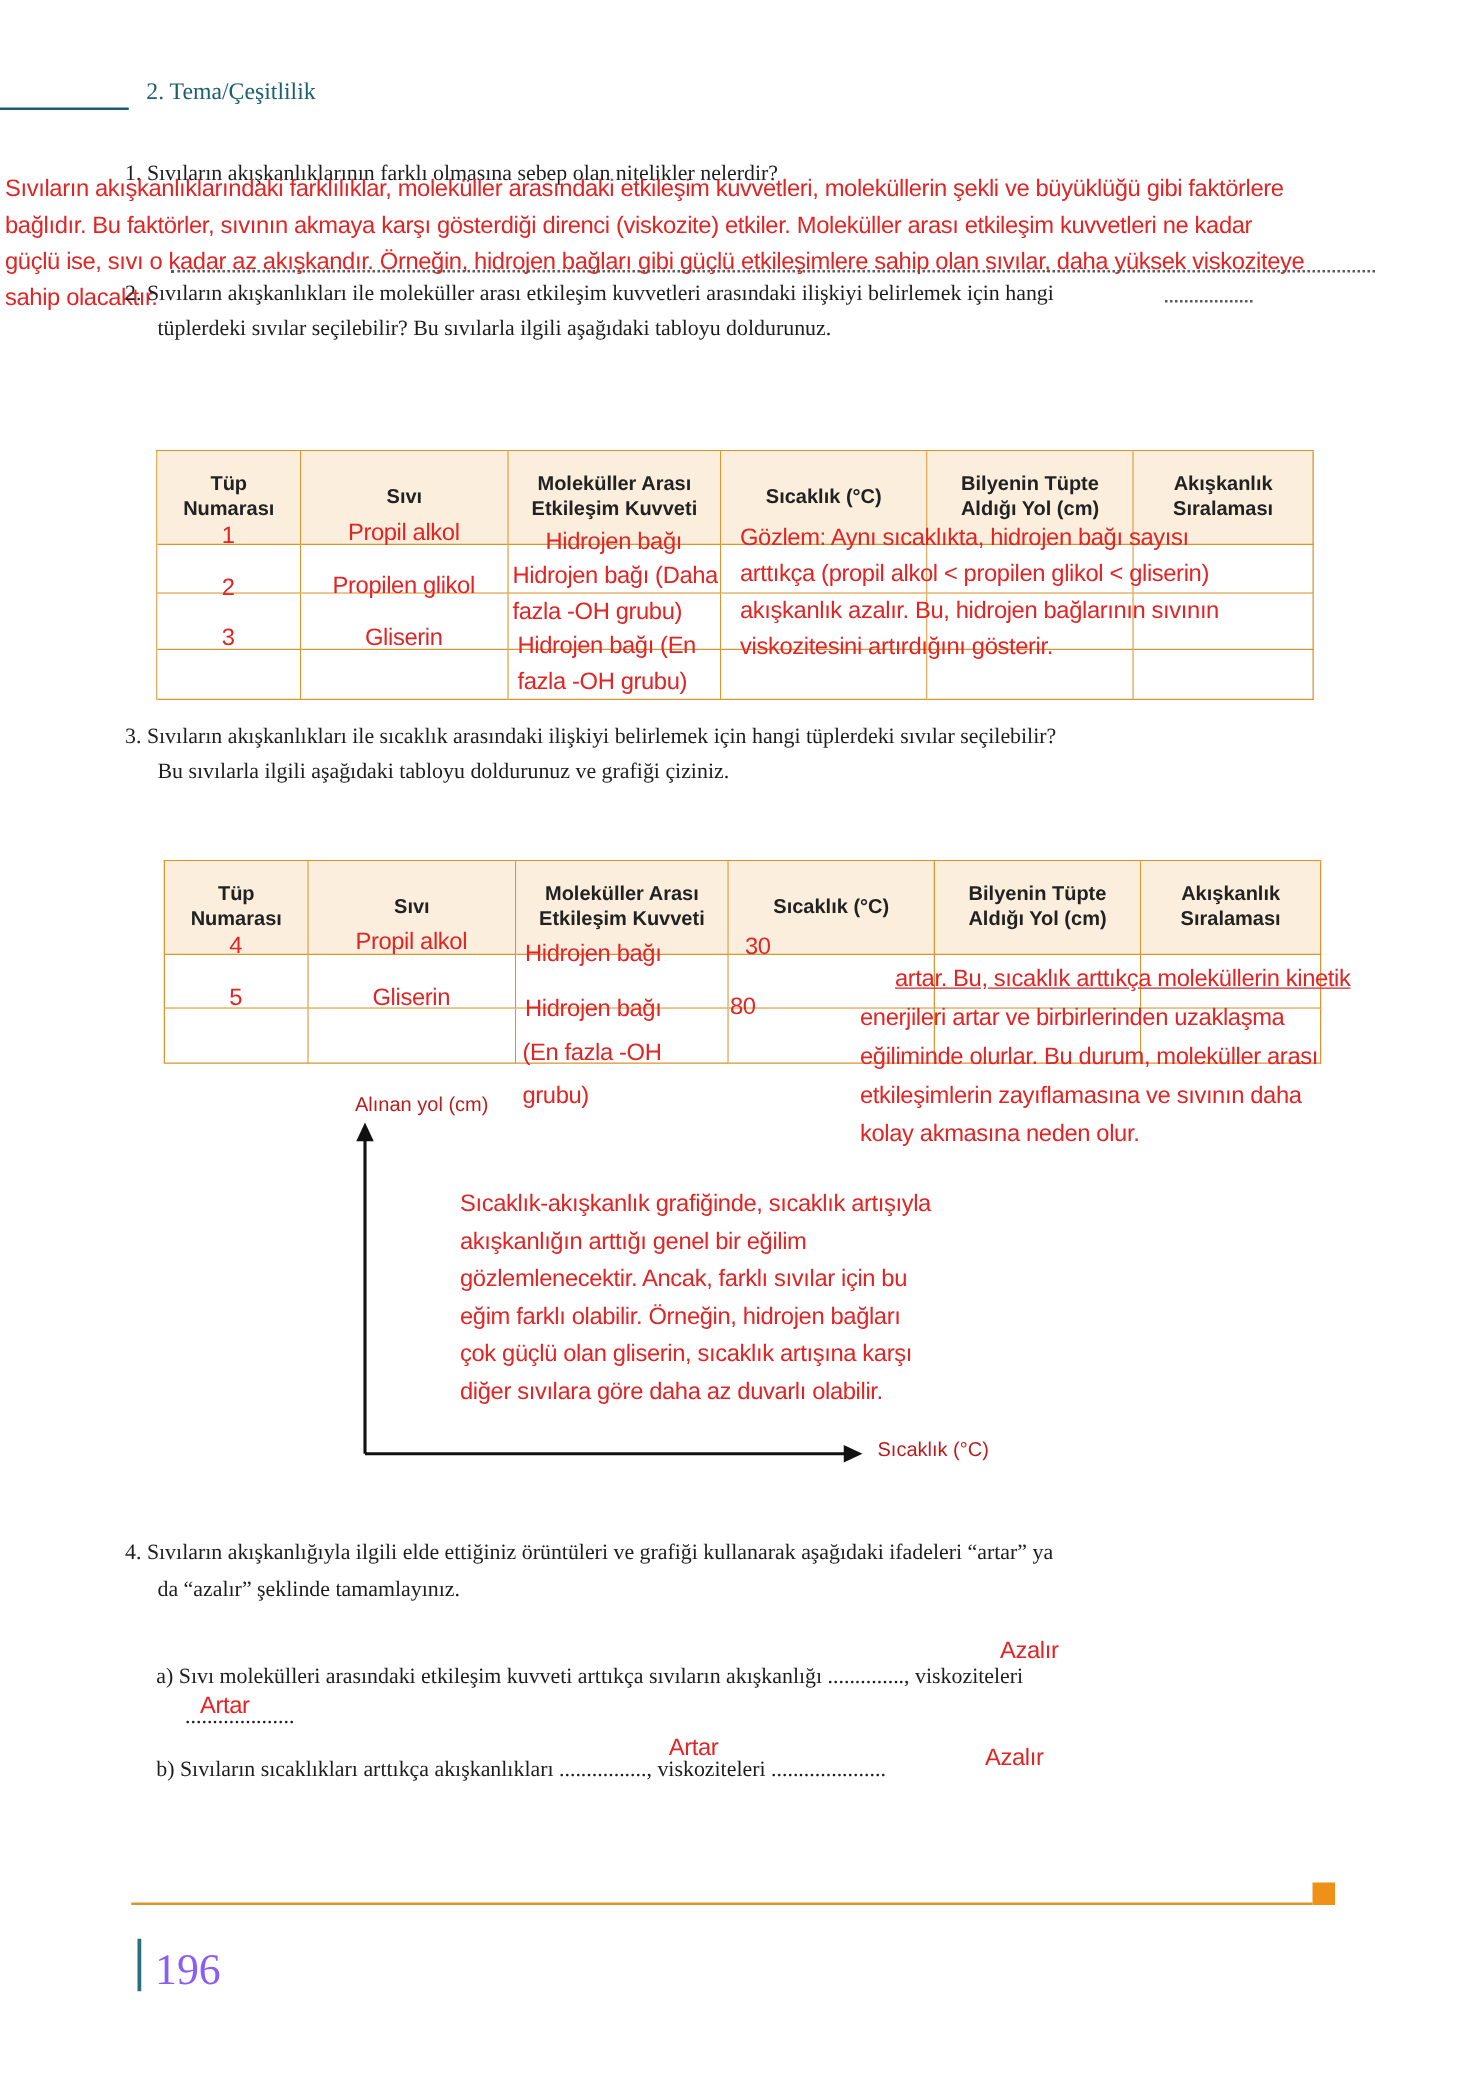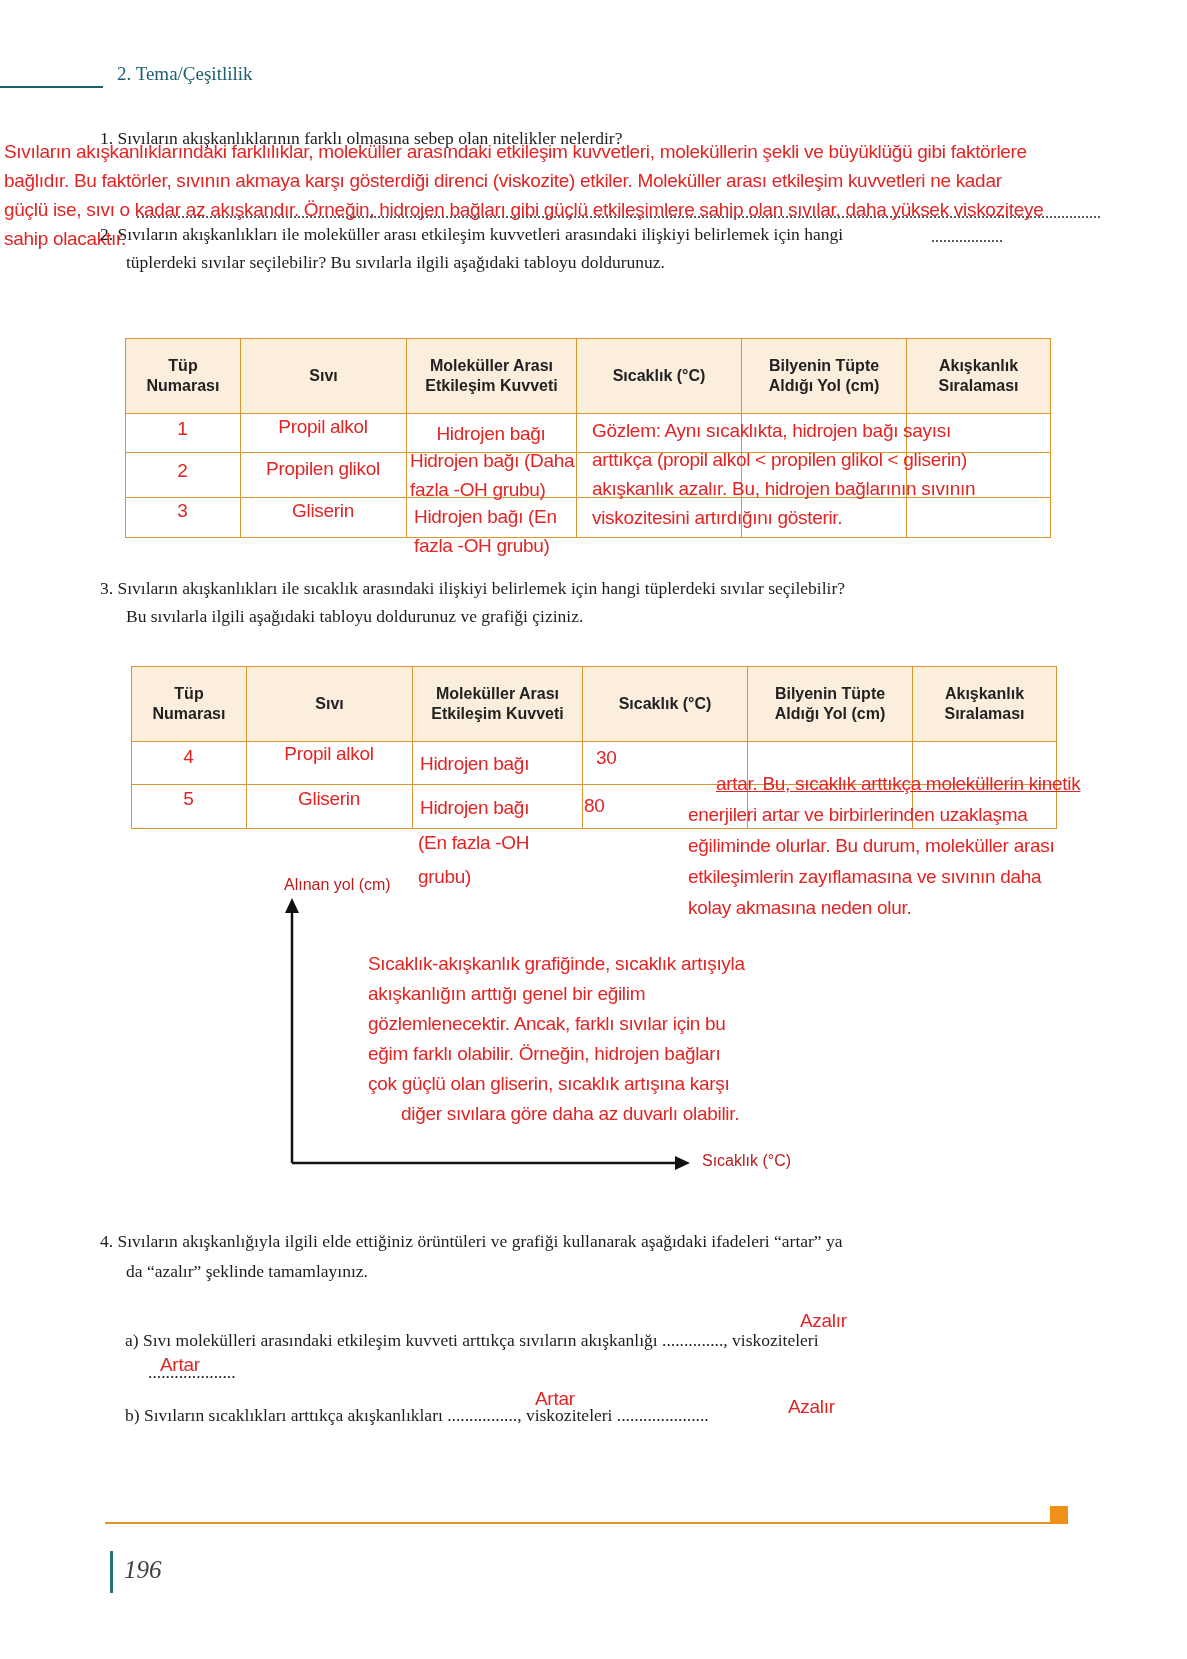--- a/index.html
+++ b/index.html
@@ -10,32 +10,32 @@
   
   .red{position:absolute;font-family:"Liberation Sans", sans-serif;font-size:19px;letter-spacing:-0.3px;
        color:#e12424;white-space:nowrap;}
   .redc{text-align:center;}
   .dotline{position:absolute;border-bottom:2px dotted #5a5a5a;height:0;}
   
   .top-rule{position:absolute;left:0;top:86px;width:103px;height:2px;background:#1c5f6d;}
   .page-title{position:absolute;left:117px;top:63px;font-family:"Liberation Serif", serif;
               font-size:19px;color:#1c5f6d;white-space:nowrap;}
   
-  .tbl{position:absolute;display:grid;border-top:1.5px solid #d9952f;border-left:1.5px solid #d9952f;}
+  .tbl{position:absolute;display:grid;border-top:1.5px solid #d9952f;border-left:1.5px solid #d9952f;margin-top:22px;}
   .tbl .cell{border-right:1.5px solid #d9952f;border-bottom:1.5px solid #d9952f;}
   .tbl .th{background:#fbeedd;display:flex;align-items:center;justify-content:center;text-align:center;
            font-family:"Liberation Sans", sans-serif;font-weight:bold;font-size:16px;line-height:20px;
            color:#222222;padding:2px 6px;box-sizing:border-box;}
   .tbl .td{background:#ffffff;}
   
   .foot-rule{position:absolute;left:105px;top:1522px;width:945px;height:2px;background:#dc9426;}
   .foot-square{position:absolute;left:1050px;top:1506px;width:18px;height:18px;background:#ef9019;}
   .pg-bar{position:absolute;left:110px;top:1551px;width:3px;height:42px;background:#2a6f7c;}
   .pg-num{position:absolute;left:124px;top:1556px;font-family:"Liberation Serif", serif;
-          font-size:25px;color:#404040;font-style:italic;}
+          font-size:35px;color:#8b5cf6;}
   .axis-label{position:absolute;font-family:"Liberation Sans", sans-serif;font-size:16px;color:#b91c1c;white-space:nowrap;}
 </style>
 </head>
 <body>
 
 <div id="page">
 
   <div class="top-rule"></div>
   <div class="page-title">2. Tema/Çeşitlilik</div>
 
@@ -166,21 +166,21 @@
     <line x1="26" y1="270" x2="410" y2="270" stroke="#111111" stroke-width="2.5"></line>
     <polygon points="424,270 409,263 409,277" fill="#111111"></polygon>
   </svg>
   <div class="axis-label" style="left:702px;top:1152px;">Sıcaklık (°C)</div>
 
   <div class="red" style="left:368px;top:953px;">Sıcaklık-akışkanlık grafiğinde, sıcaklık artışıyla</div>
   <div class="red" style="left:368px;top:983px;">akışkanlığın arttığı genel bir eğilim</div>
   <div class="red" style="left:368px;top:1013px;">gözlemlenecektir. Ancak, farklı sıvılar için bu</div>
   <div class="red" style="left:368px;top:1043px;">eğim farklı olabilir. Örneğin, hidrojen bağları</div>
   <div class="red" style="left:368px;top:1073px;">çok güçlü olan gliserin, sıcaklık artışına karşı</div>
-  <div class="red" style="left:368px;top:1103px;margin-left:33px;">diğer sıvılara göre daha az duvarlı olabilir.</div>
+  <div class="red" style="left:368px;top:1103px;">diğer sıvılara göre daha az duvarlı olabilir.</div>
 
   <div class="blk" style="left:100px;top:1231px;"><span>4.</span>&nbsp;<span>Sıvıların akışkanlığıyla ilgili elde ettiğiniz örüntüleri ve grafiği kullanarak aşağıdaki ifadeleri “artar” ya</span></div>
   <div class="blk" style="left:126px;top:1261px;">da “azalır” şeklinde tamamlayınız.</div>
 
   <div class="red" style="left:800px;top:1310px;">Azalır</div>
   <div class="blk" style="left:125px;top:1330px;">a) Sıvı molekülleri arasındaki etkileşim kuvveti arttıkça sıvıların akışkanlığı .............., viskoziteleri</div>
   <div class="blk" style="left:148px;top:1362px;">....................</div>
   <div class="red" style="left:160px;top:1354px;">Artar</div>
 
   <div class="red" style="left:535px;top:1388px;">Artar</div>

